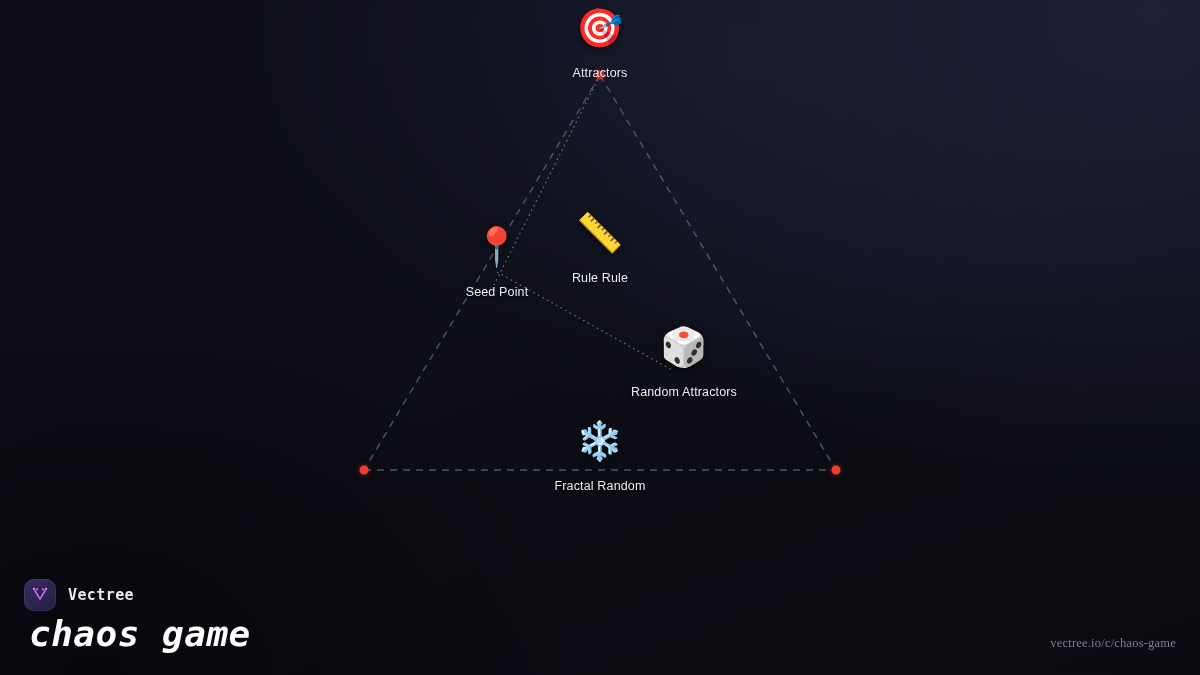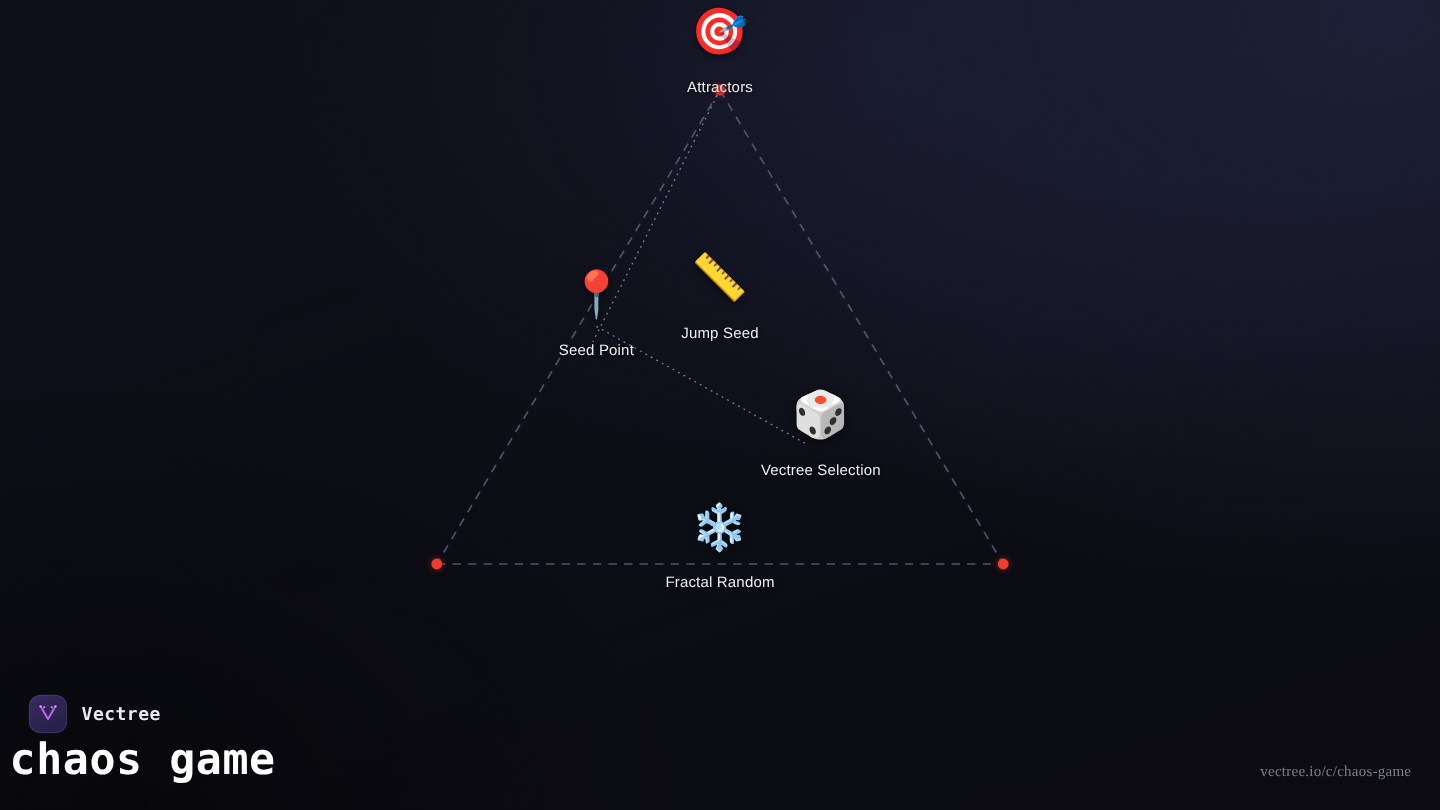--- a/index.html
+++ b/index.html
@@ -77,27 +77,28 @@
   }
   #brand-name {
     font-family:"DejaVu Sans Mono", monospace;
     font-size:15px;
     font-weight:bold;
     color:#e9eaf1;
     letter-spacing:0.4px;
   }
   #page-title {
     position:absolute;
-    left:8px; top:48px;
+    left:29px; top:48px;
     font-family:"DejaVu Sans Mono", monospace;
     font-size:36px;
     font-weight:bold;
     color:#ffffff;
     letter-spacing:0.5px;
     white-space:pre;
+    font-style:italic;
   }
   #url {
     position:absolute;
     right:24px; bottom:24px;
     font-family:Liberation Serif, serif;
     font-size:12.5px;
     color:#7c808e;
     letter-spacing:0.2px;
   }
 </style>
@@ -129,26 +130,26 @@
     <span class="label">Attractors</span>
   </div>
 
   <div class="node" style="left:497px; top:263px;">
     <span class="glyph">📍</span>
     <span class="label">Seed Point</span>
   </div>
 
   <div class="node" style="left:600px; top:249px;">
     <span class="glyph">📏</span>
-    <span class="label">Jump Seed</span>
+    <span class="label">Rule Rule</span>
   </div>
 
   <div class="node" style="left:684px; top:363px;">
     <span class="glyph">🎲</span>
-    <span class="label">Vectree Selection</span>
+    <span class="label">Random Attractors</span>
   </div>
 
   <div class="node" style="left:600px; top:457px;">
     <span class="glyph">❄️</span>
     <span class="label">Fractal Random</span>
   </div>
 
   <div id="footer">
     <div id="brand">
       <div id="logo-box">

